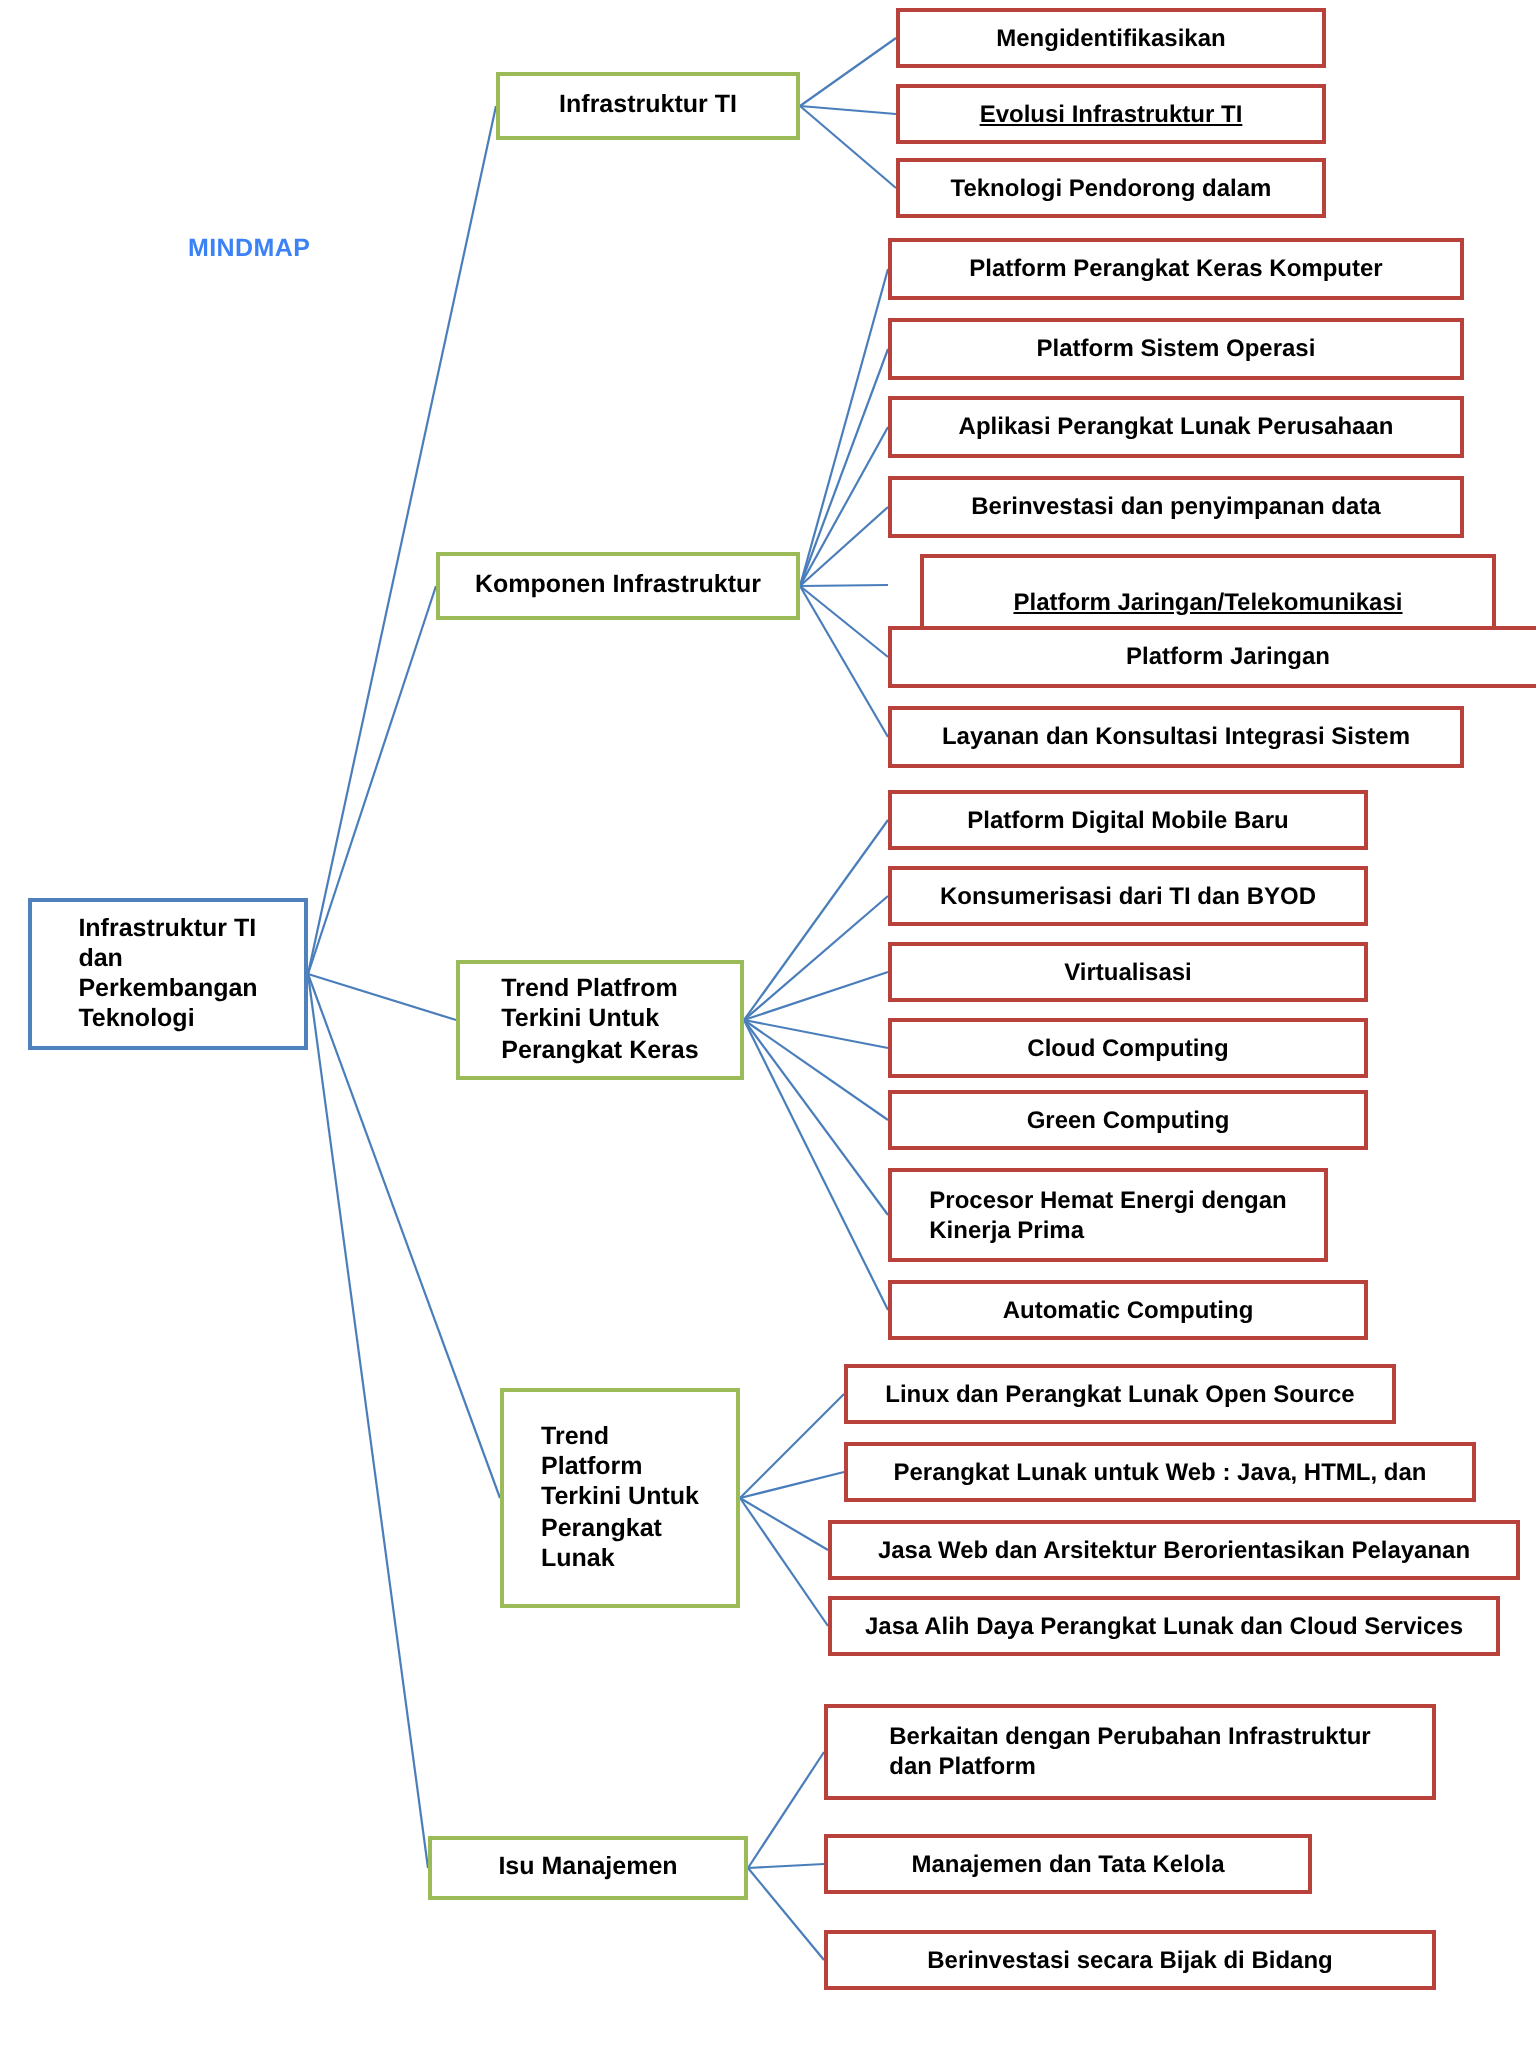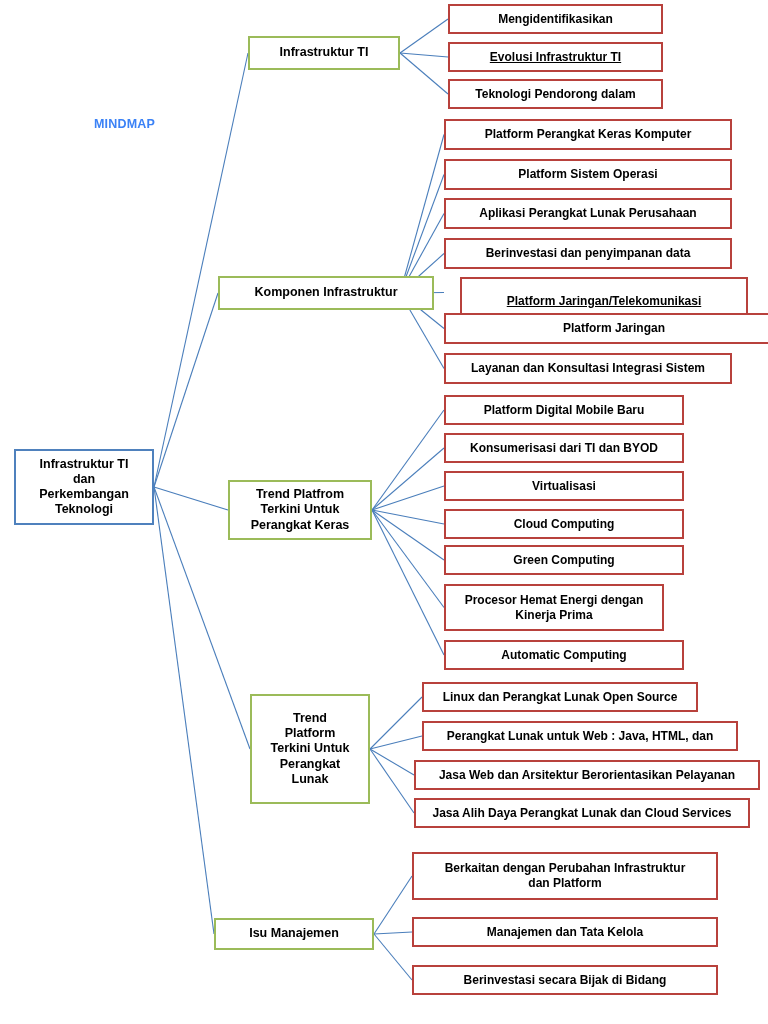--- a/index.html
+++ b/index.html
@@ -26,21 +26,20 @@
     width: 768px;
     height: 1024px;
     pointer-events: none;
   }
   .node {
     position: absolute;
     box-sizing: border-box;
     display: flex;
     align-items: center;
     justify-content: center;
-    text-align: center;
     background: #ffffff;
     color: #000000;
     font-weight: bold;
     line-height: 1.22;
     white-space: pre-line;
     padding: 1px 4px;
   }
   .node-root {
     border: 2px solid #4F81BD;
     font-size: 12.5px;
@@ -103,21 +102,21 @@
   <div class="node node-root" id="node-root" style="left: 14px; top: 449px; width: 140px; height: 76px;">Infrastruktur TI
 dan
 Perkembangan
 Teknologi</div>
 
   <div id="nodes-layer">
       <div class="node node-branch" style="left: 248px; top: 36px; width: 152px; height: 34px;">Infrastruktur TI</div>
       <div class="node node-leaf" style="left: 448px; top: 4px; width: 215px; height: 30px;">Mengidentifikasikan</div>
       <div class="node node-leaf" style="left: 448px; top: 42px; width: 215px; height: 30px; text-decoration: underline;">Evolusi Infrastruktur TI</div>
       <div class="node node-leaf" style="left: 448px; top: 79px; width: 215px; height: 30px;">Teknologi Pendorong dalam</div>
-      <div class="node node-branch" style="left: 218px; top: 276px; width: 216px; height: 34px;">Komponen Infrastruktur</div>
+      <div class="node node-branch" style="left: 218px; top: 276px; width: 182px; height: 34px;">Komponen Infrastruktur</div>
       <div class="node node-leaf" style="left: 444px; top: 119px; width: 288px; height: 31px;">Platform Perangkat Keras Komputer</div>
       <div class="node node-leaf" style="left: 444px; top: 159px; width: 288px; height: 31px;">Platform Sistem Operasi</div>
       <div class="node node-leaf" style="left: 444px; top: 198px; width: 288px; height: 31px;">Aplikasi Perangkat Lunak Perusahaan</div>
       <div class="node node-leaf" style="left: 444px; top: 238px; width: 288px; height: 31px;">Berinvestasi dan penyimpanan data</div>
       <div class="node node-leaf" style="left: 460px; top: 277px; width: 288px; height: 48px; text-decoration: underline;">Platform Jaringan/Telekomunikasi</div>
       <div class="node node-leaf" style="left: 444px; top: 313px; width: 340px; height: 31px;">Platform Jaringan</div>
       <div class="node node-leaf" style="left: 444px; top: 353px; width: 288px; height: 31px;">Layanan dan Konsultasi Integrasi Sistem</div>
       <div class="node node-branch" style="left: 228px; top: 480px; width: 144px; height: 60px;">Trend Platfrom
 Terkini Untuk
 Perangkat Keras</div>
@@ -134,17 +133,17 @@
 Terkini Untuk
 Perangkat
 Lunak</div>
       <div class="node node-leaf" style="left: 422px; top: 682px; width: 276px; height: 30px;">Linux dan Perangkat Lunak Open Source</div>
       <div class="node node-leaf" style="left: 422px; top: 721px; width: 316px; height: 30px;">Perangkat Lunak untuk Web : Java, HTML, dan</div>
       <div class="node node-leaf" style="left: 414px; top: 760px; width: 346px; height: 30px;">Jasa Web dan Arsitektur Berorientasikan Pelayanan</div>
       <div class="node node-leaf" style="left: 414px; top: 798px; width: 336px; height: 30px;">Jasa Alih Daya Perangkat Lunak dan Cloud Services</div>
       <div class="node node-branch" style="left: 214px; top: 918px; width: 160px; height: 32px;">Isu Manajemen</div>
       <div class="node node-leaf" style="left: 412px; top: 852px; width: 306px; height: 48px;">Berkaitan dengan Perubahan Infrastruktur
 dan Platform</div>
-      <div class="node node-leaf" style="left: 412px; top: 917px; width: 306px; height: 30px;">Manajemen dan Tata Kelola</div>
+      <div class="node node-leaf" style="left: 412px; top: 917px; width: 244px; height: 30px;">Manajemen dan Tata Kelola</div>
       <div class="node node-leaf" style="left: 412px; top: 965px; width: 306px; height: 30px;">Berinvestasi secara Bijak di Bidang</div>
     </div>
 
 </div>
 
 </body></html>

